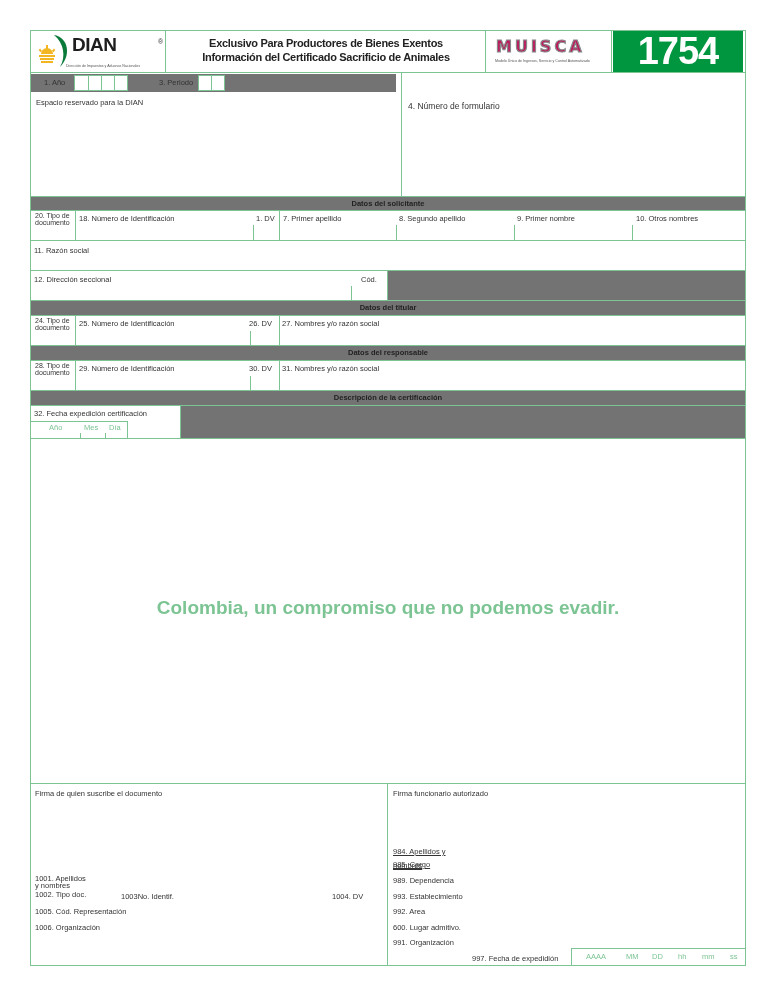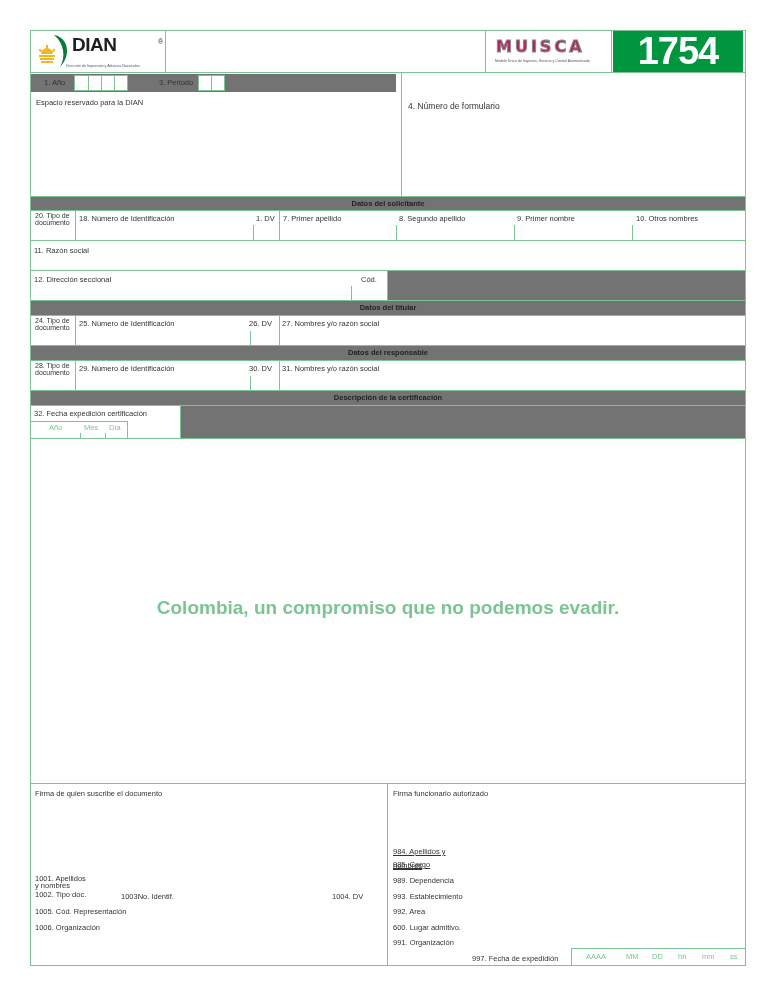--- a/index.html
+++ b/index.html
@@ -35,20 +35,22 @@
   </svg>
   <svg class="abs" style="left:20px; top:3px;" width="22" height="36" viewBox="0 0 22 36">
     <path d="M4 2 C18 4, 22 22, 10 34 C16 24, 14 10, 4 2 Z" fill="#0a7a3a"></path>
   </svg>
   <span class="abs" style="left:42px; top:4px; font-size:19px; font-weight:bold; color:#1e1e1e; letter-spacing:-0.5px; font-family:'Liberation Sans', sans-serif;">DIAN</span>
   <span class="abs" style="left:128px; top:8px; font-size:7px; color:#333;">®</span>
   <span class="abs" style="left:36px; top:34px; font-size:3.6px; color:#555; white-space:nowrap;">Dirección de Impuestos y Aduanas Nacionales</span>
 </div>
 
 <div class="abs" style="left:166px; top:36px; width:320px; text-align:center;">
+  <div style="font-size:11px; font-weight:bold; color:#222; line-height:14px; letter-spacing:-0.3px;">Exclusivo Para Productores de Bienes Exentos</div>
+  <div style="font-size:11px; font-weight:bold; color:#222; line-height:14px; letter-spacing:-0.3px;">Información del Certificado Sacrificio de Animales</div>
 </div>
 
 <div class="abs g" style="left:485px; top:30px; width:127px; height:43px; border-left-width:1px; border-right-width:1px;">
   <span class="abs" style="left:10px; top:7px; font-size:16px; font-weight:bold; color:#be185d; -webkit-text-stroke:1.2px #8a8a8a; letter-spacing:3px; font-family:'DejaVu Sans', sans-serif;">MUISCA</span>
   <span class="abs" style="left:9px; top:29px; font-size:3.6px; color:#555; white-space:nowrap;">Modelo Único de Ingresos, Servicio y Control Automatizado</span>
 </div>
 
 <div class="abs" style="left:613px; top:31px; width:130px; height:41px; background:#009640; text-align:center;">
   <span style="font-size:38px; font-weight:bold; color:#ffffff; line-height:41px; letter-spacing:-1px;">1754</span>
 </div>

